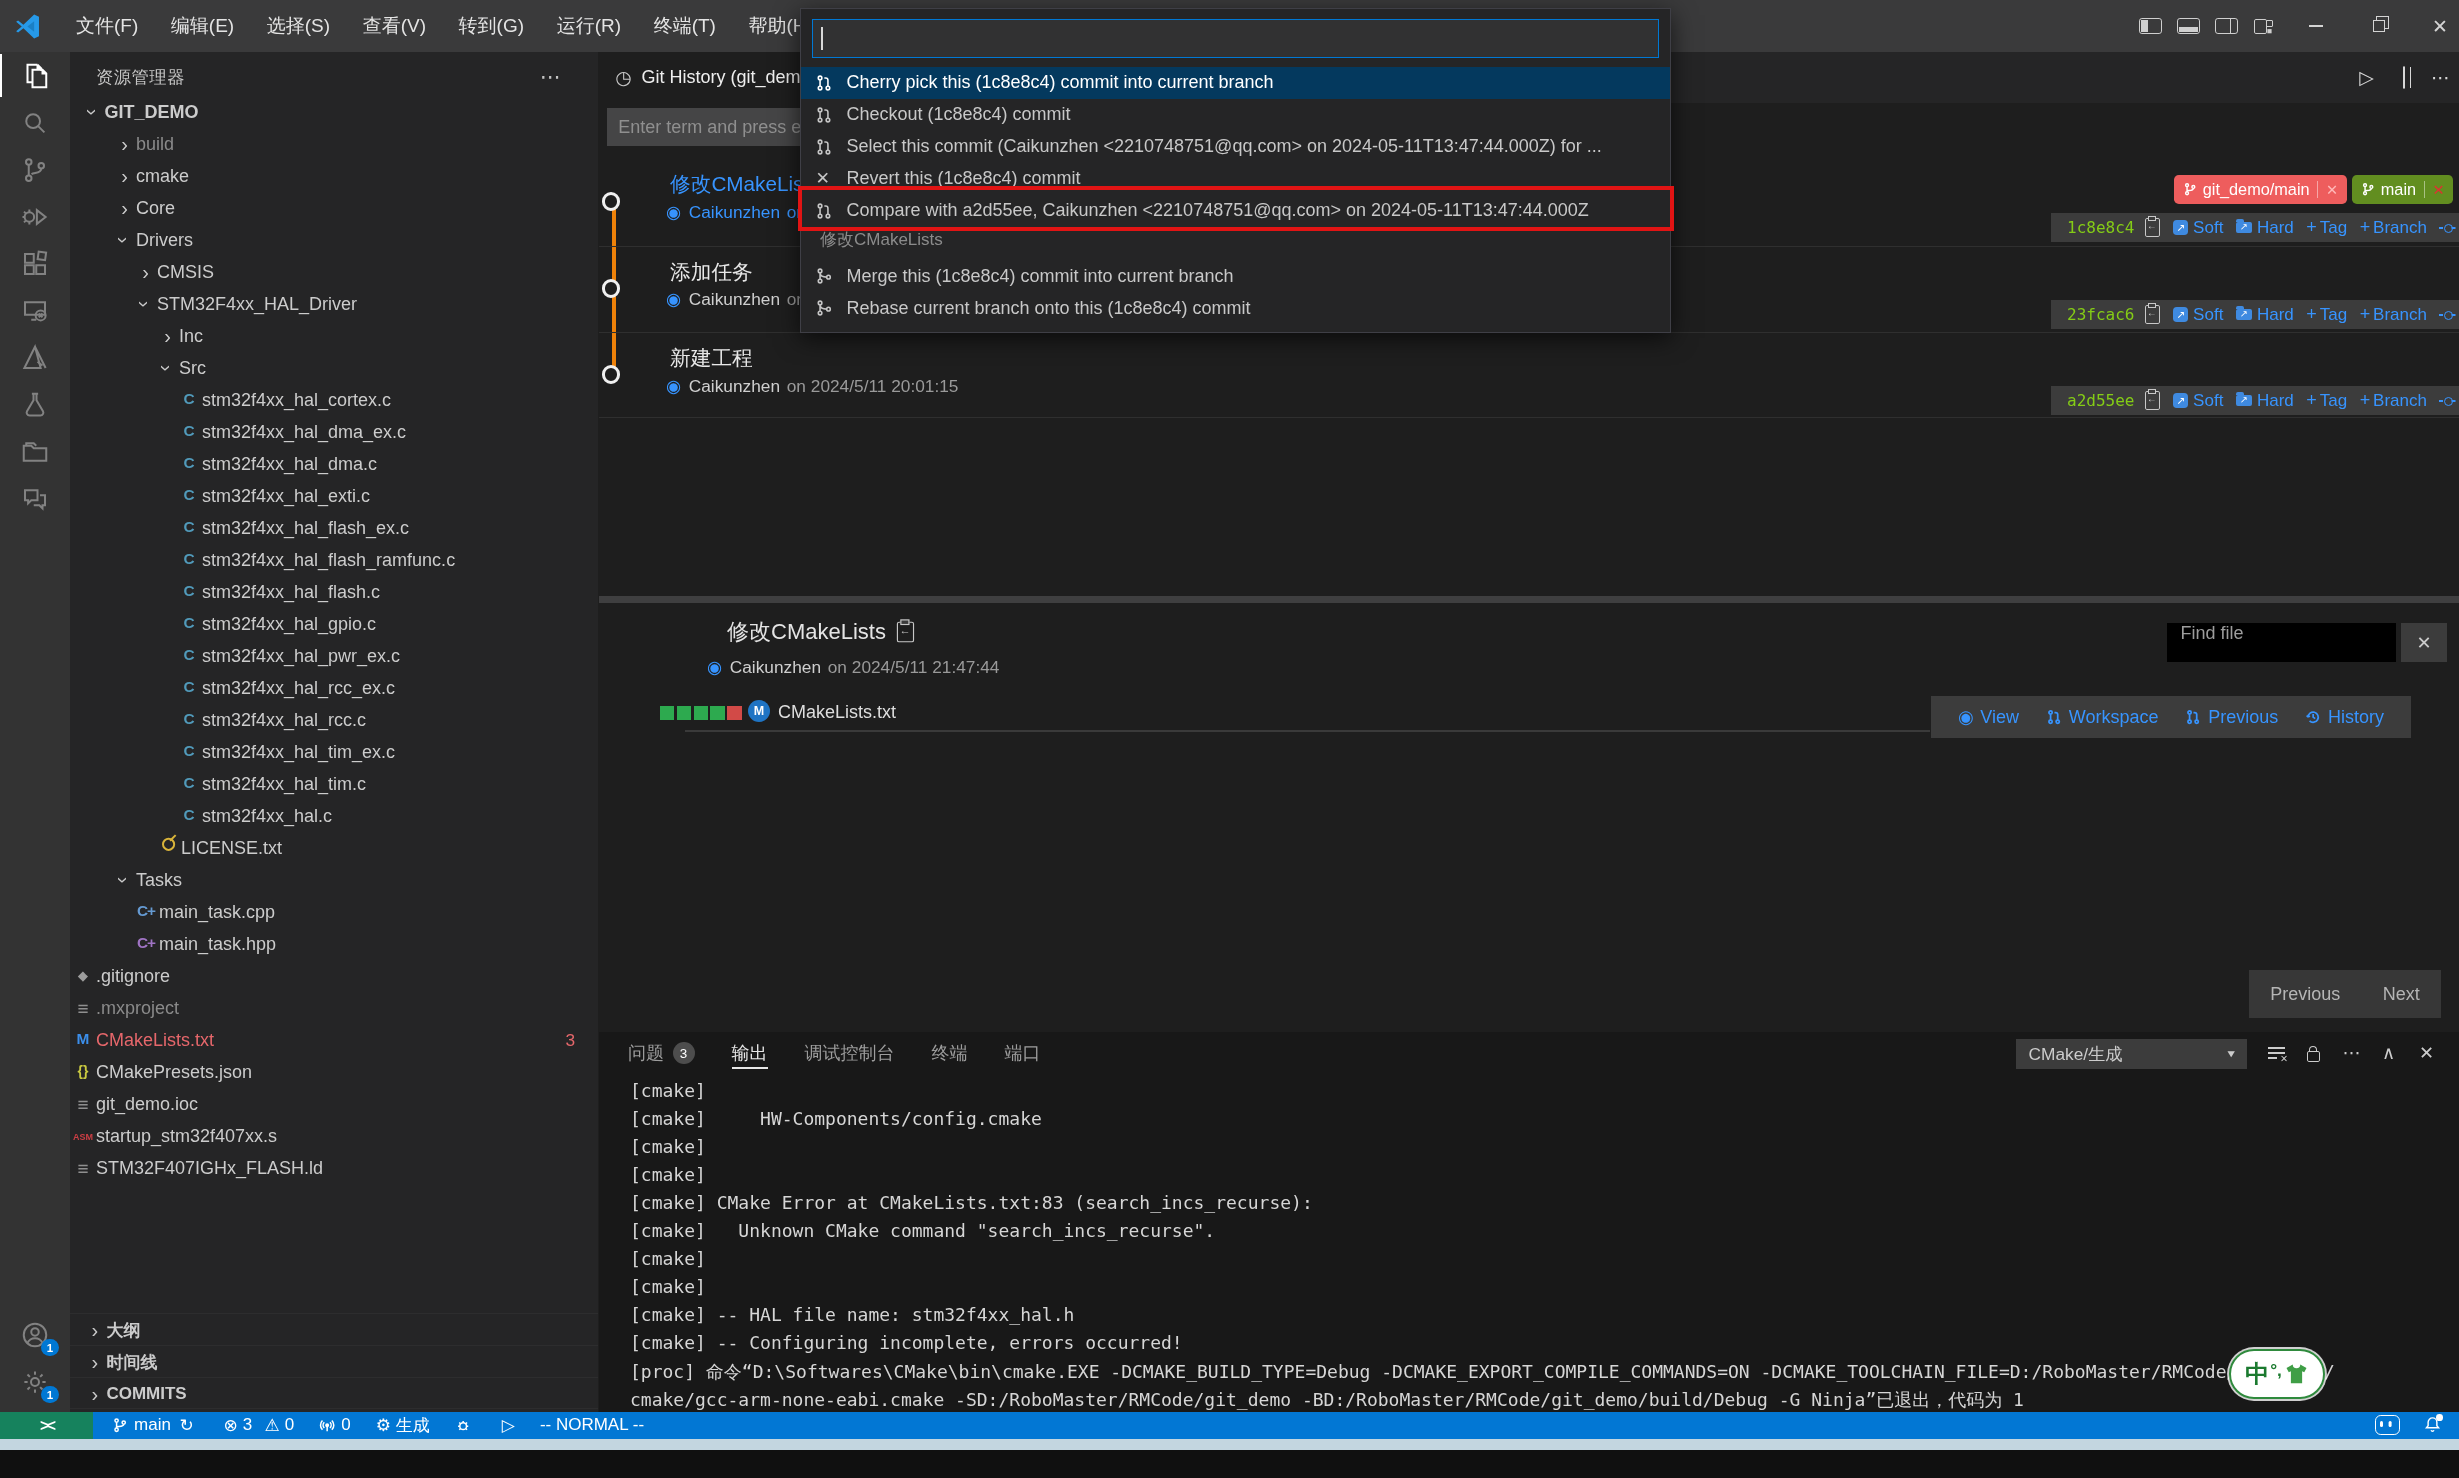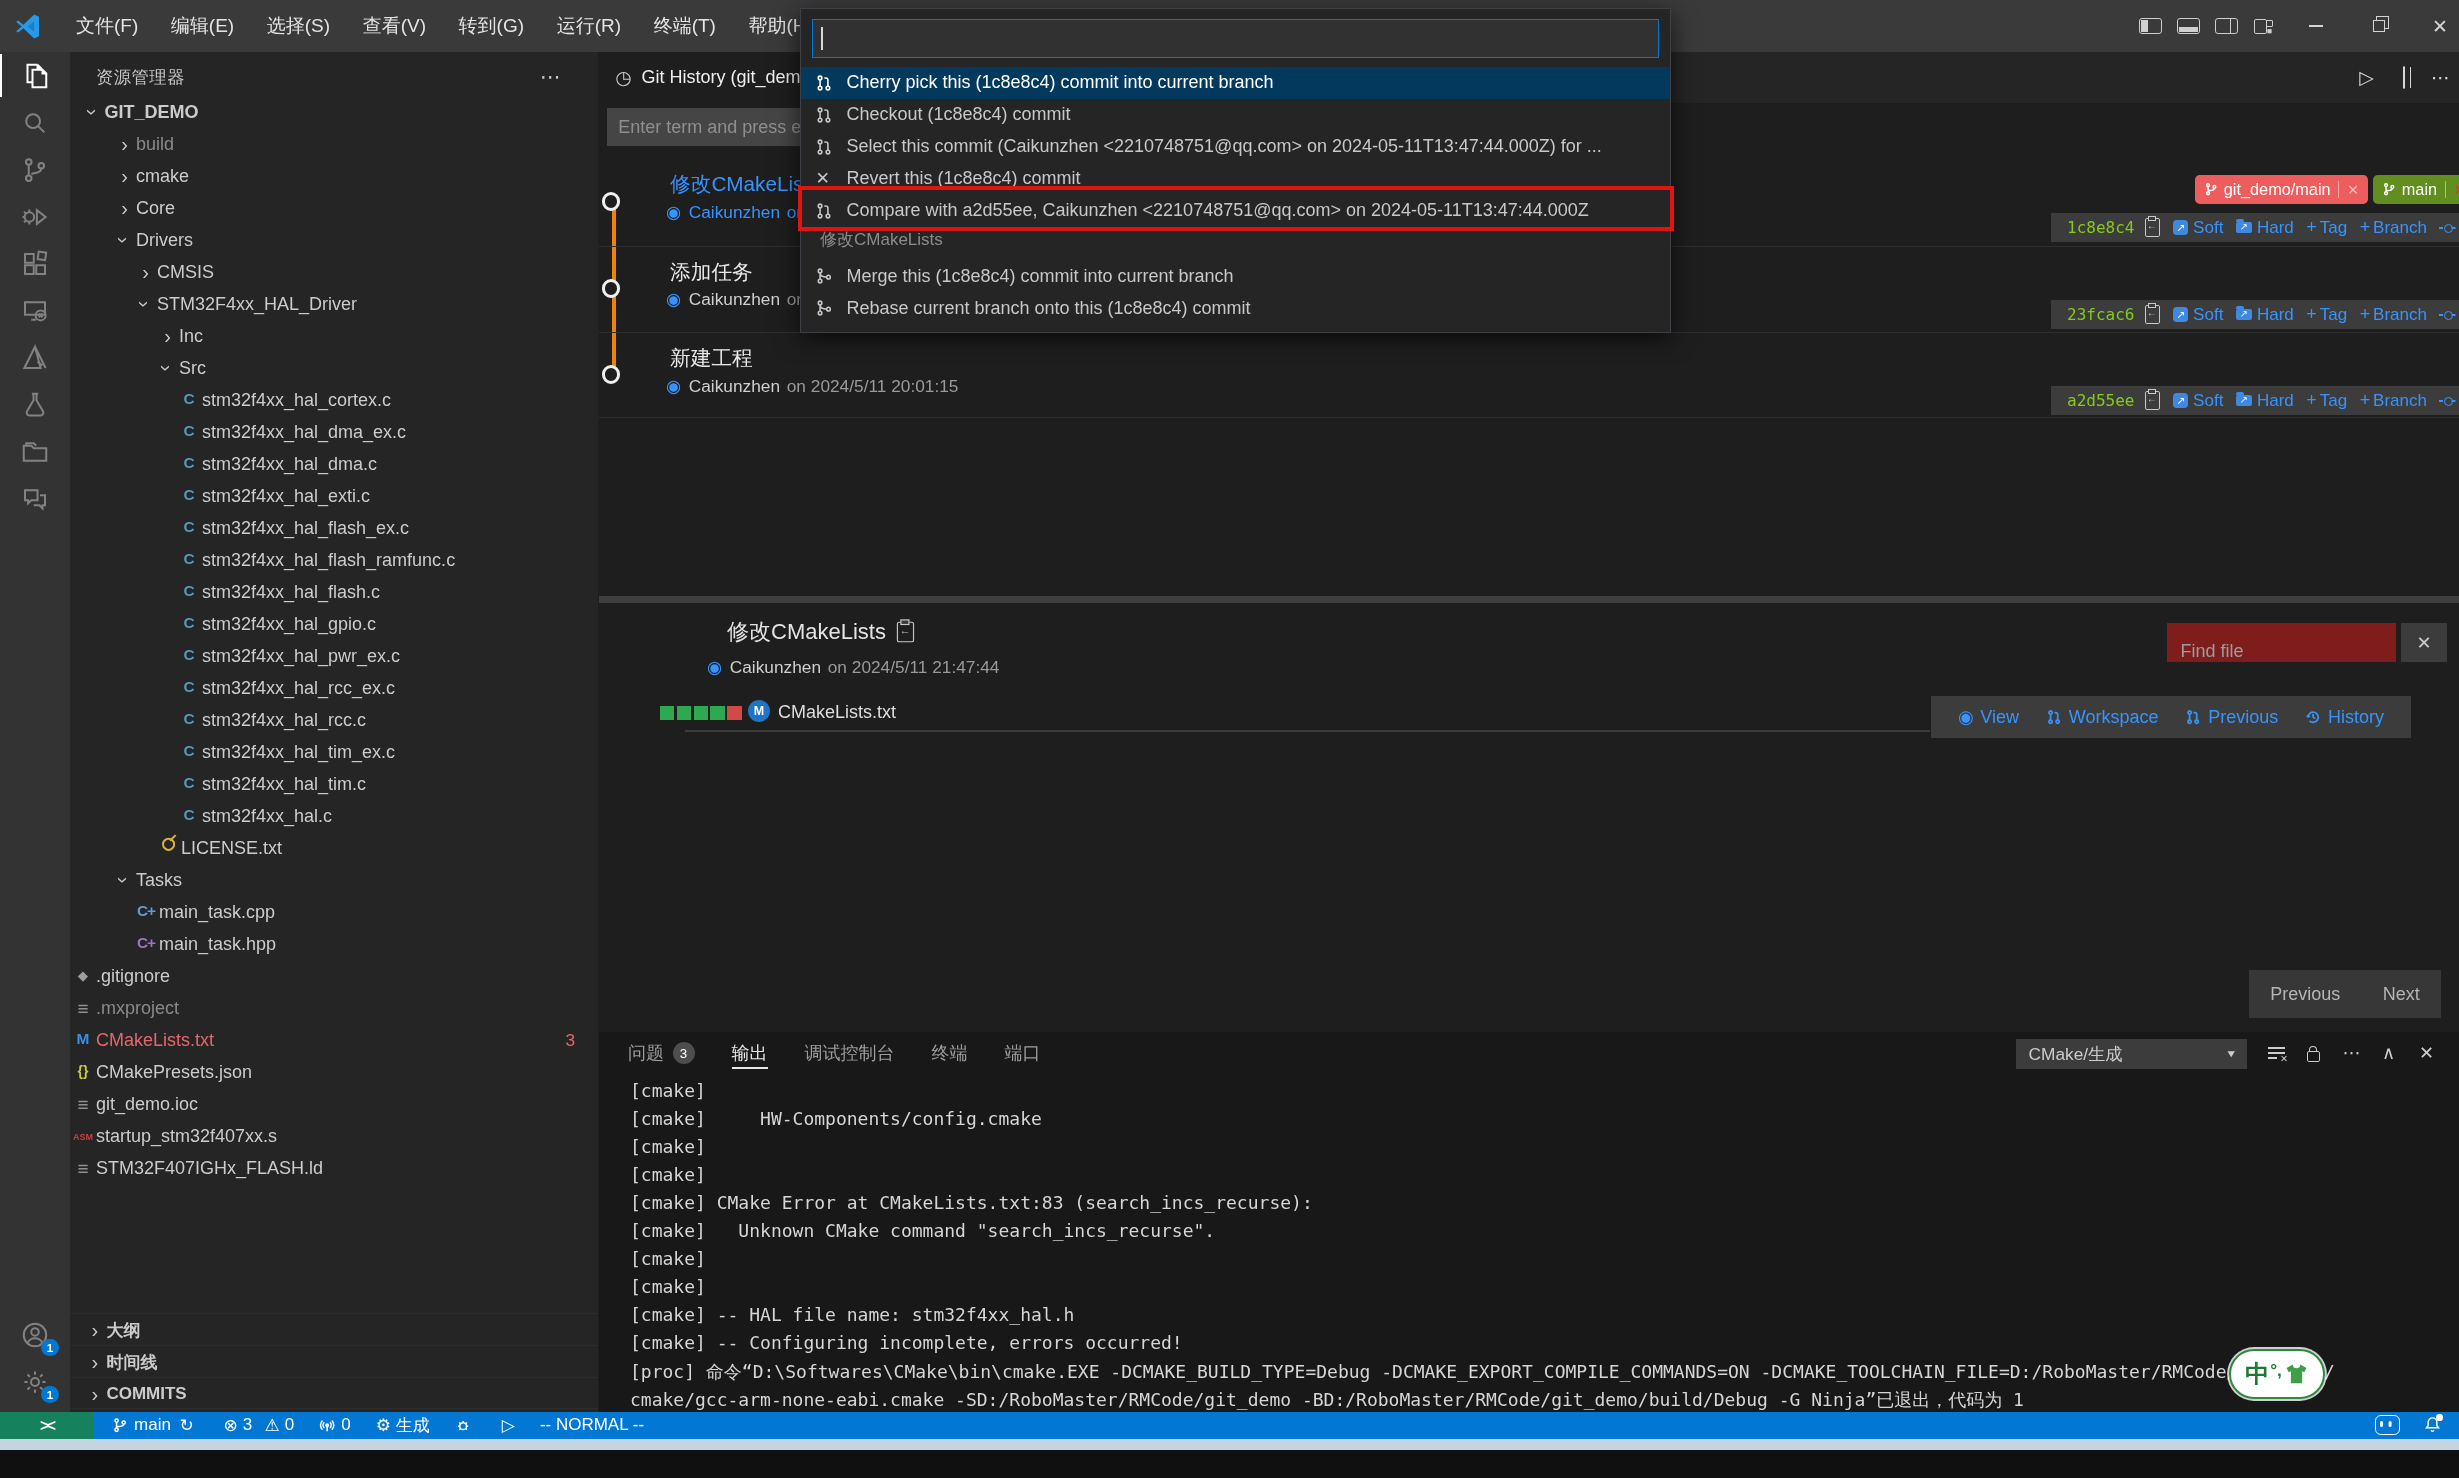--- a/index.html
+++ b/index.html
@@ -83,21 +83,21 @@
   .commitgraph{position:absolute;left:12.5px;top:147px;width:4.8px;height:174px;background:#ef8209;}
   .gdot{position:absolute;left:2.9px;width:12.5px;height:12.5px;border:3.4px solid #f0f0f0;border-radius:50%;background:#1e1e1e;z-index:2;}
   .ctitle{position:absolute;font-size:20.7px;color:#e8e8e8;}
   .ctitle.sel{color:#3794ff;}
   .cauthor{position:absolute;font-size:17.3px;color:#9a9a9a;display:flex;align-items:center;}
   .cauthor .eye{color:#3794ff;font-size:17.3px;margin-right:7.7px;}
   .cauthor .nm{color:#cfcfcf;margin-right:6.7px;}
   .cauthor.sel,.cauthor.sel .nm{color:#3794ff;}
   .cdivider{position:absolute;left:0;right:0;height:1px;background:#2f2f2f;}
 
-  .pill{position:absolute;height:29px;border-radius:4.8px;display:flex;align-items:center;color:#fff;font-size:16.3px;padding:0 8.6px;margin-left:21px;}
+  .pill{position:absolute;height:29px;border-radius:4.8px;display:flex;align-items:center;color:#fff;font-size:16.3px;padding:0 8.6px;}
   .pill svg{width:14.4px;height:14.4px;stroke:#fff;fill:none;stroke-width:1.6;margin-right:5.8px;}
   .pill .sep{width:1px;height:17.3px;background:rgba(255,255,255,.45);margin:0 7.7px;}
   .pill .px{font-size:14.4px;font-weight:700;}
   .pill-red{background:#ee5d5d;}
   .pill-red .px{color:#ffb8b8;}
   .pill-green{background:#628e20;}
   .pill-green .px{color:#e03131;}
 
   .hashrow{position:absolute;width:409px;height:29px;background:#3c3c3c;display:flex;align-items:center;font-size:17px;}
   .hashrow .hash{font-family:"DejaVu Sans Mono",monospace;color:#84cc16;font-size:16px;margin-left:16px;}
@@ -117,21 +117,21 @@
   .sash{position:absolute;left:0;right:0;top:544px;height:6.7px;background:#3f3f40;}
 
   .dtitle{position:absolute;left:128px;top:565px;font-size:22px;color:#e4e4e4;display:flex;align-items:center;}
   .dtitle .clipico{margin-left:12.5px;transform:scale(1.15);}
   .squares{position:absolute;left:61px;top:654px;display:flex;}
   .sq{width:14.4px;height:14.4px;margin-right:2.4px;}
   .sq.g{background:#2daa4f;} .sq.r{background:#d24a47;}
   .mcircle{position:absolute;left:149px;top:648px;width:22px;height:22px;border-radius:50%;background:#1f74c4;color:#fff;
            font-size:12.5px;font-weight:700;display:flex;align-items:center;justify-content:center;}
   .dfile{position:absolute;left:179px;top:650px;font-size:18px;color:#dedede;}
-  .findbox{position:absolute;left:1568px;top:571px;width:229px;height:39px;background:#7f1d1d;display:flex;align-items:flex-end;}
+  .findbox{position:absolute;left:1568px;top:571px;width:229px;height:39px;background:#000000;display:flex;align-items:flex-start;}
   .findbox .ph{margin-left:13.4px;font-size:18px;color:#9d9d9d;}
   .findclose{position:absolute;left:1802px;top:571px;width:46px;height:39px;background:#3c3c3c;color:#ccc;font-size:18px;
              display:flex;align-items:center;justify-content:center;}
   .btnbar{position:absolute;left:1332px;top:644px;width:480px;height:42px;background:#3c3c3c;display:flex;align-items:center;justify-content:center;}
   .btnbar .b{display:flex;align-items:center;color:#3794ff;font-size:18px;margin:0 13.4px;}
   .btnbar .b .ic{margin-right:6.7px;font-size:18px;}
   .btnbar .b svg{width:16.3px;height:16.3px;stroke:#3794ff;fill:none;stroke-width:1.7;margin-right:6.7px;}
   .ddivider{position:absolute;left:86px;top:678px;width:1245px;height:1.9px;background:#3a3a3a;}
   .pager{position:absolute;left:1650px;top:918px;width:192px;height:48px;background:#373737;display:flex;align-items:center;justify-content:space-around;}
   .pager .pb{color:#b5b5b5;font-size:18px;}

